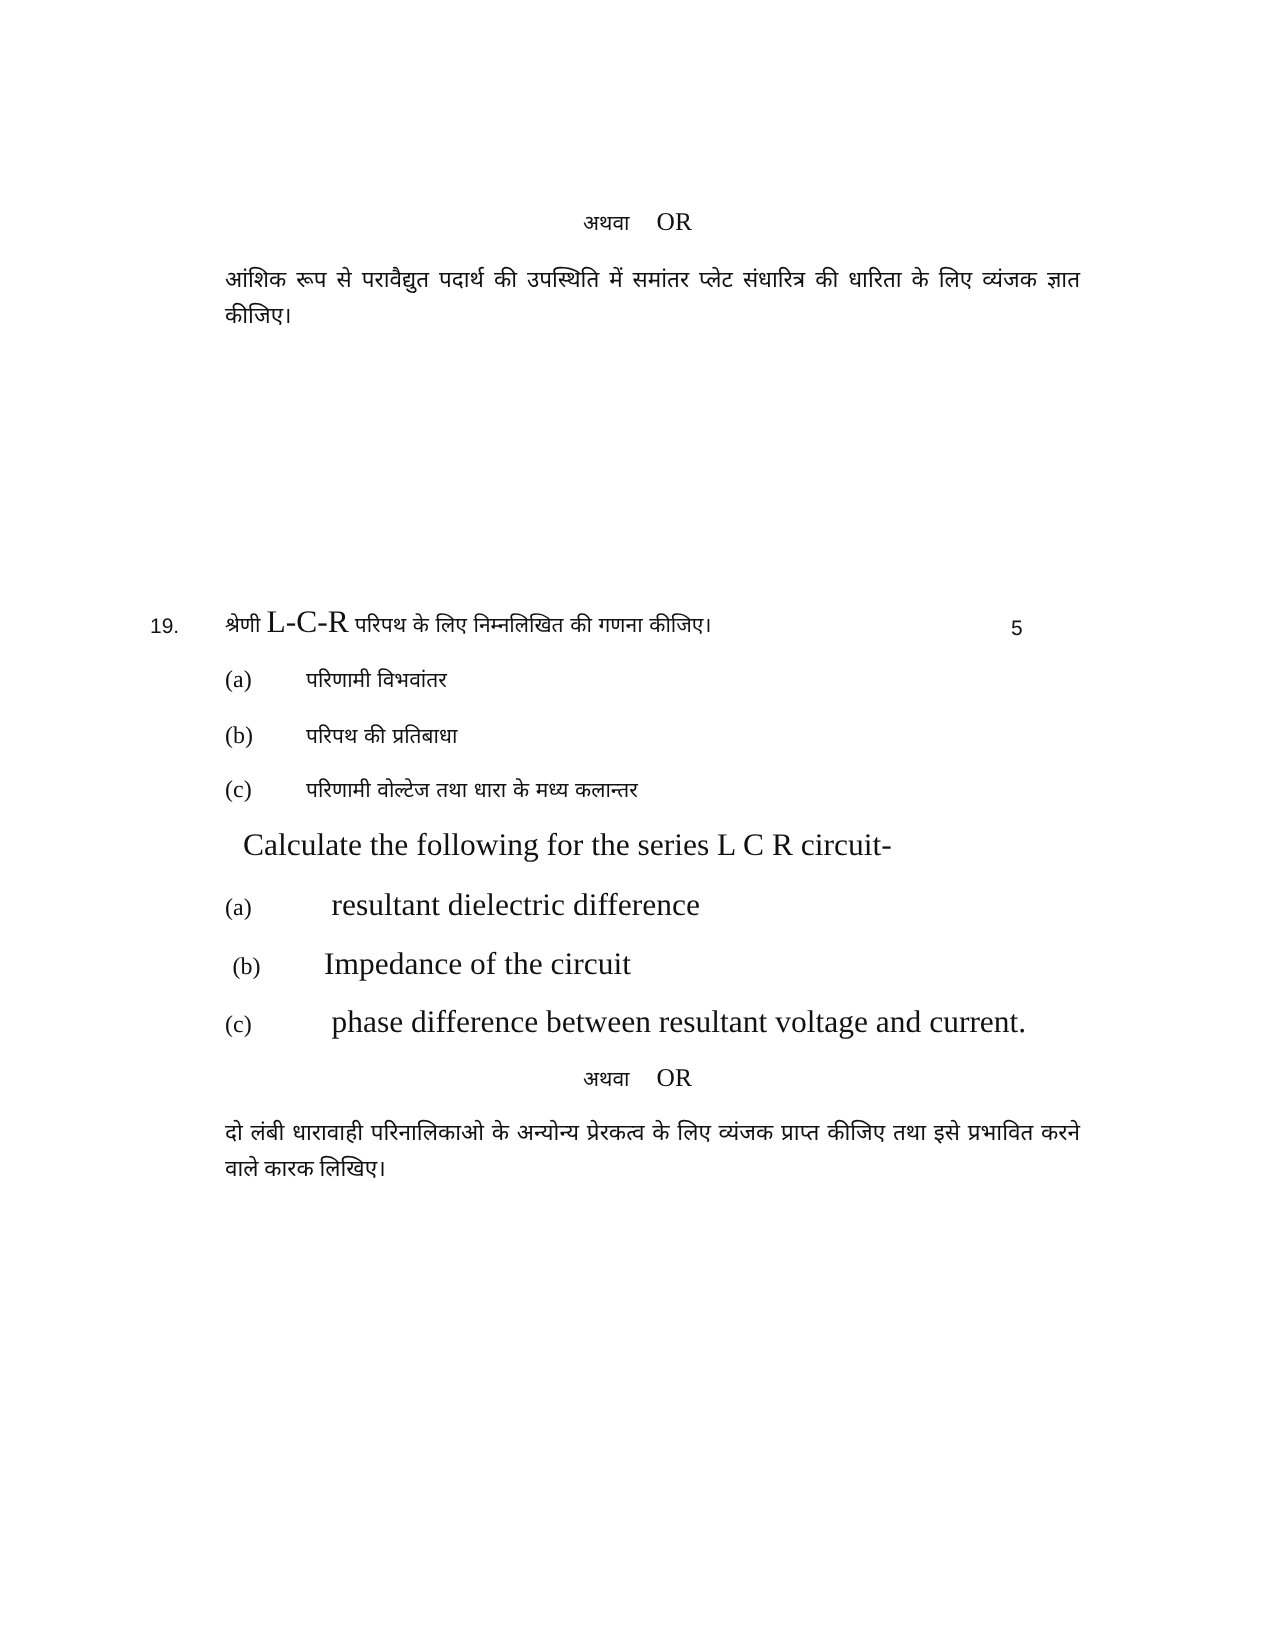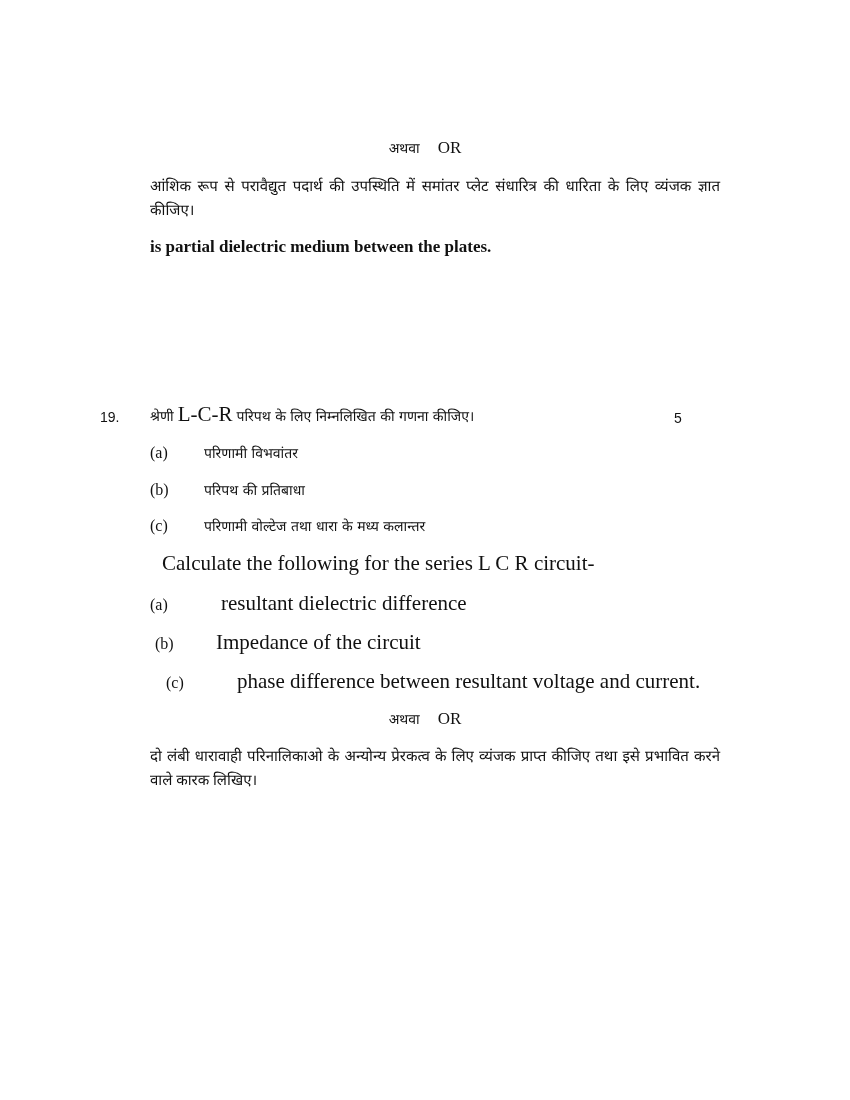--- a/index.html
+++ b/index.html
@@ -66,21 +66,20 @@
 <body>
 
 <div class="abs or-line" style="top:138px;">
   <span class="hi">अथवा</span>
   <span class="en">OR</span>
 </div>
 
 <div class="abs hindi" style="left:150px; top:174px; width:570px;">आंशिक रूप से परावैद्युत पदार्थ की उपस्थिति में समांतर प्लेट संधारित्र की धारिता के लिए व्यंजक ज्ञात कीजिए।</div>
 
 <div class="abs en-bold" style="left:150px; top:235px; width:600px;">
-  <div>is partial dielectric medium between the plates.</div>
 </div>
 
 <div class="abs qnum" style="left:100px; top:409px;">19.</div>
 
 <div class="abs" style="left:150px; top:402px; white-space:nowrap;">
   <span class="sub-hindi">श्रेणी</span>
   <span class="lcr-big">L-C-R</span>
   <span class="sub-hindi">परिपथ के लिए निम्नलिखित की गणना कीजिए।</span>
 </div>
 
@@ -102,21 +101,21 @@
 <div class="abs en-large" style="left:150px; top:551px; white-space:nowrap;">Calculate the following for the series L C R circuit-</div>
 
 <div class="abs" style="left:150px; top:591px; white-space:nowrap;">
   <span class="sub-label" style="display:inline-block; width:55px;">(a)</span>
   <span class="en-large">resultant dielectric difference</span>
 </div>
 <div class="abs" style="left:155px; top:630px; white-space:nowrap;">
   <span class="sub-label" style="display:inline-block; width:45px;">(b)</span>
   <span class="en-large">Impedance of the circuit</span>
 </div>
-<div class="abs" style="left:166px; top:669px; white-space:nowrap;">
+<div class="abs" style="left:150px; top:669px; white-space:nowrap;">
   <span class="sub-label" style="display:inline-block; width:55px;">(c)</span>
   <span class="en-large">phase difference between resultant voltage and current.</span>
 </div>
 
 <div class="abs or-line" style="top:709px;">
   <span class="hi">अथवा</span>
   <span class="en">OR</span>
 </div>
 
 <div class="abs hindi" style="left:150px; top:744px; width:570px;font-family:Liberation Serif, serif;">दो लंबी धारावाही परिनालिकाओ के अन्योन्य प्रेरकत्व के लिए व्यंजक प्राप्त कीजिए तथा इसे प्रभावित करने वाले कारक लिखिए।</div>

